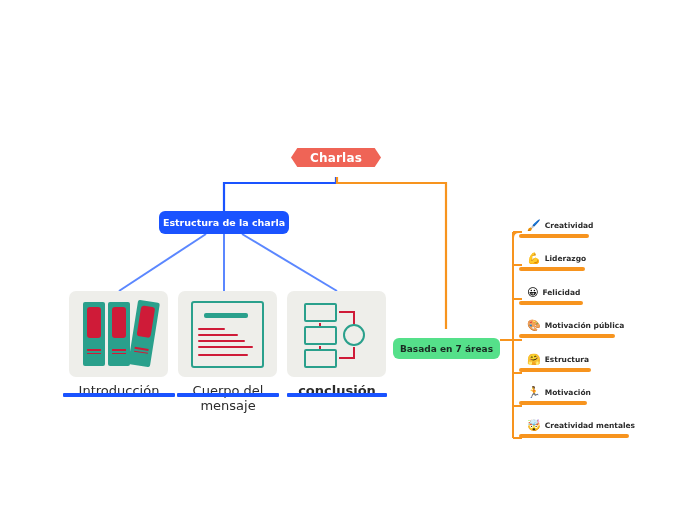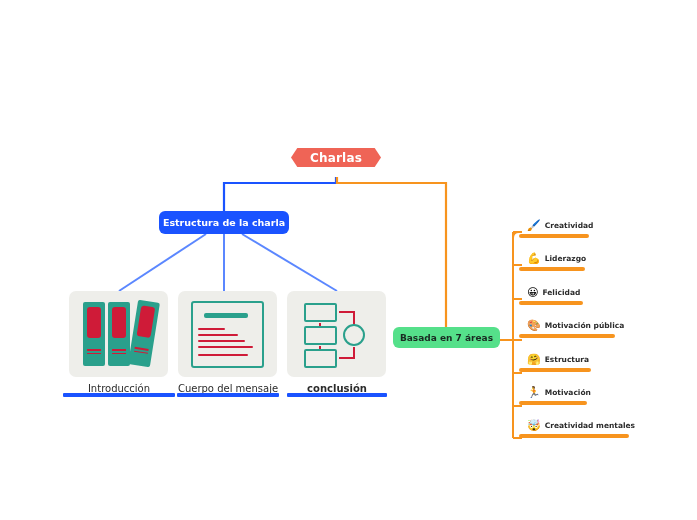--- a/index.html
+++ b/index.html
@@ -36,41 +36,41 @@
     width: 130px; height: 23px;
     background: #1a53ff; color: #ffffff;
     border-radius: 6px;
     font-size: 9.5px; font-weight: bold;
     display: flex; align-items: center; justify-content: center;
     white-space: nowrap;
   }
 
   
   #areas-node {
-    position: absolute; left: 393px; top: 327px;
+    position: absolute; left: 393px; top: 338px;
     width: 107px; height: 21px;
     background: #55e08a; color: #1a2a22;
     border-radius: 6px;
     font-size: 9px; font-weight: bold;
     display: flex; align-items: center; justify-content: center;
     white-space: nowrap;
   }
 
   
   .card {
     position: absolute;
     width: 99px; height: 86px;
     background: #eeeeea;
     border-radius: 7px;
   }
   .card-label {
     position: absolute;
     width: 112px;
     text-align: center;
-    font-size: 10px;
+    font-size: 13px;
     color: #2b2b2b;
   }
   .card-bar {
     position: absolute;
     height: 3.5px;
     background: #1a53ff;
     border-radius: 1px;
   }
 
   

